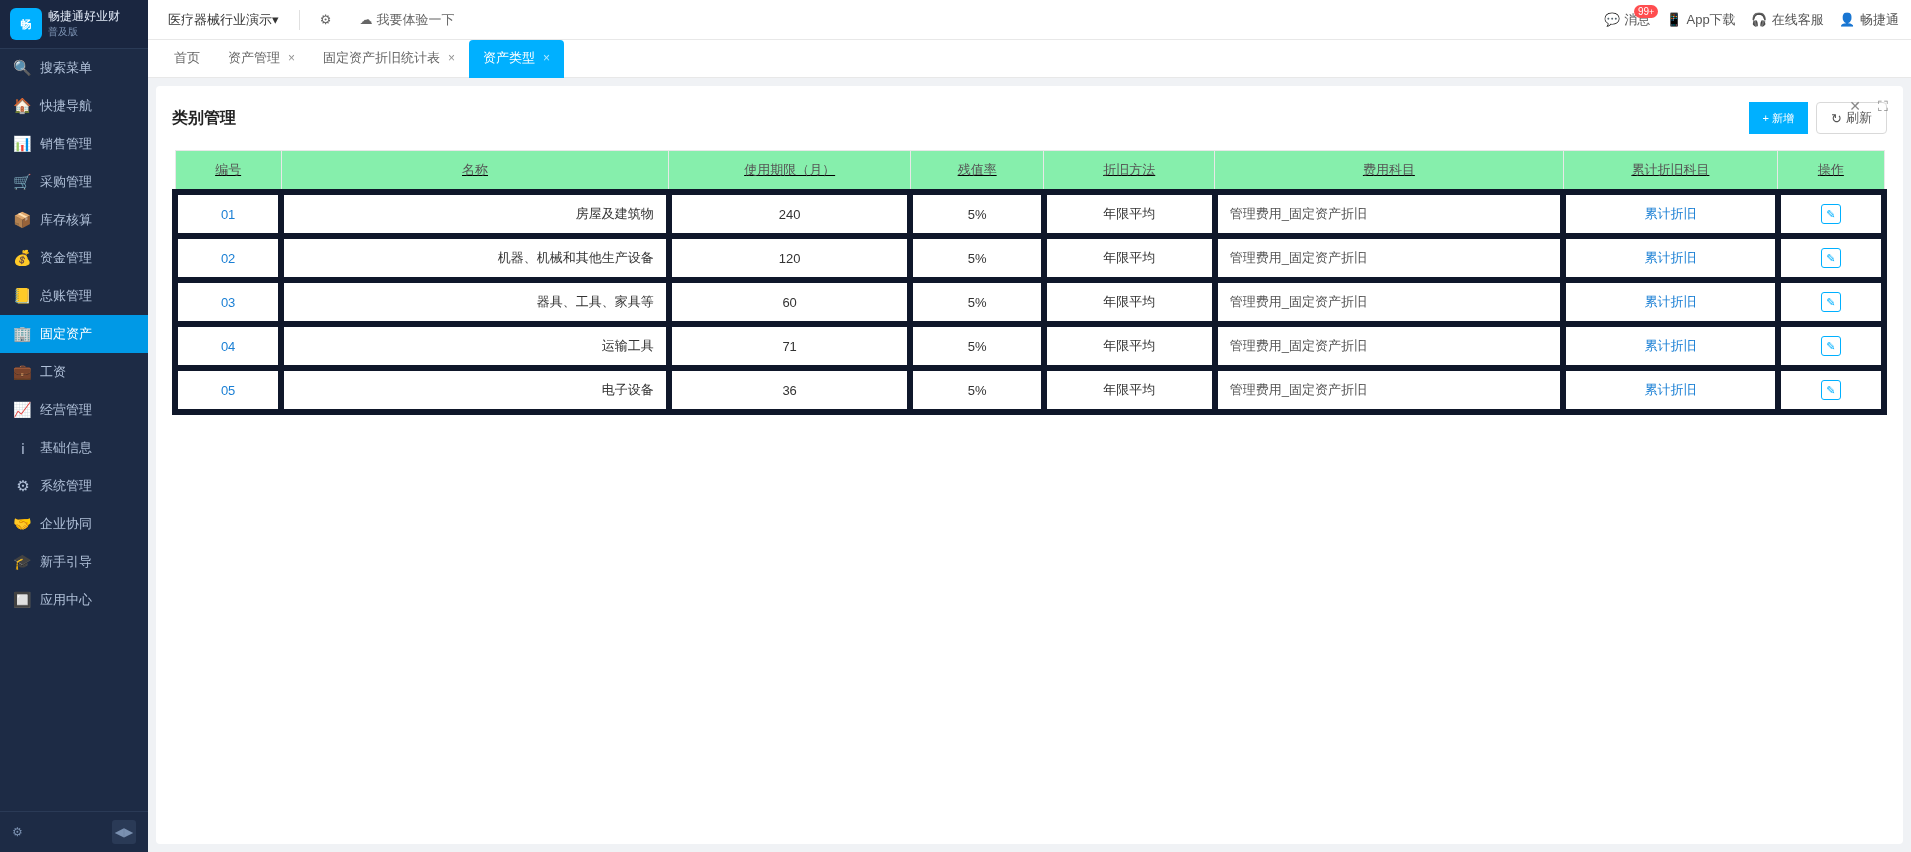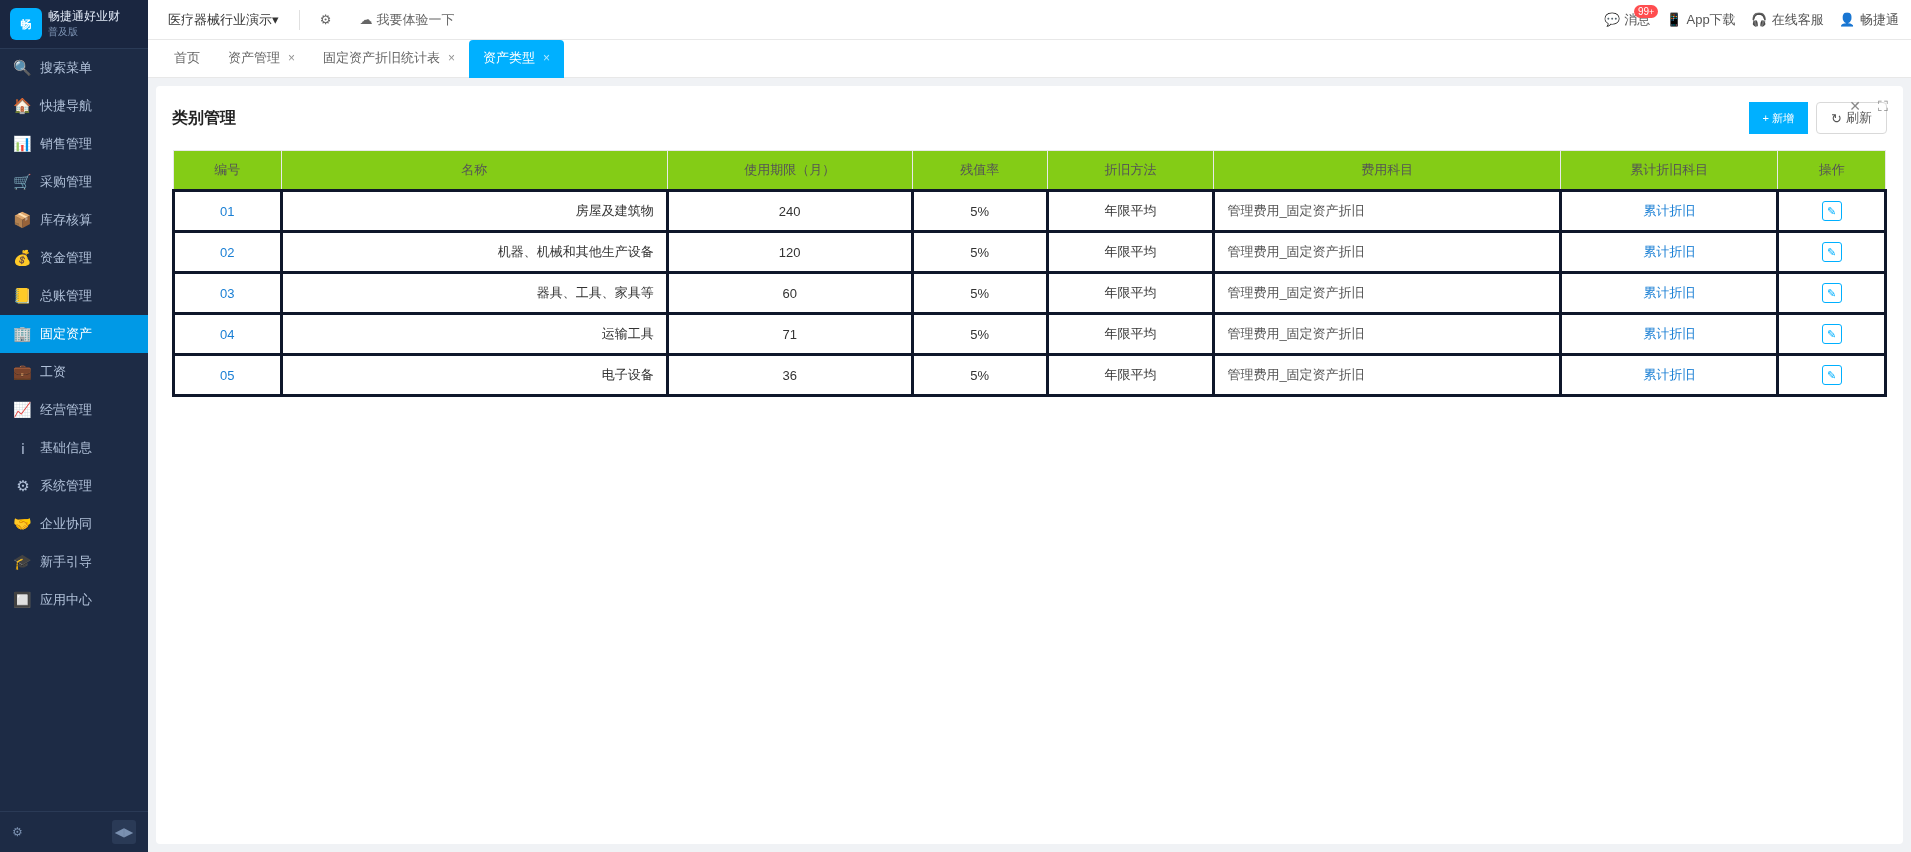--- a/index.html
+++ b/index.html
@@ -260,34 +260,35 @@
       gap: 4px;
     }
 
     
     .data-table {
       width: 100%;
       border-collapse: collapse;
       font-size: 13px;
     }
     .data-table thead tr {
-      background: #84cc16;
+      background: #86efac;
+      text-decoration: underline;
     }
     .data-table th {
       padding: 10px 12px;
       text-align: center;
       font-weight: 500;
       color: #555;
       border: 1px solid #e8e8e8;
       white-space: nowrap;
     }
     .data-table td {
       padding: 9px 12px;
       text-align: center;
-      border: 3px solid #0f172a;
+      border: 6px solid #0f172a;
       color: #333;
     }
     .data-table td.col-code { color: #1a7fd4; font-weight: 500; }
     .data-table td.col-name { text-align: right; }
     .data-table td.col-subject { text-align: left; color: #555; margin-left: 20px; }
     .data-table td.col-cumulative { color: #1a7fd4; }
     .data-table td.col-action { color: #00b0ff; }
     .edit-icon {
       display: inline-flex;
       align-items: center;

